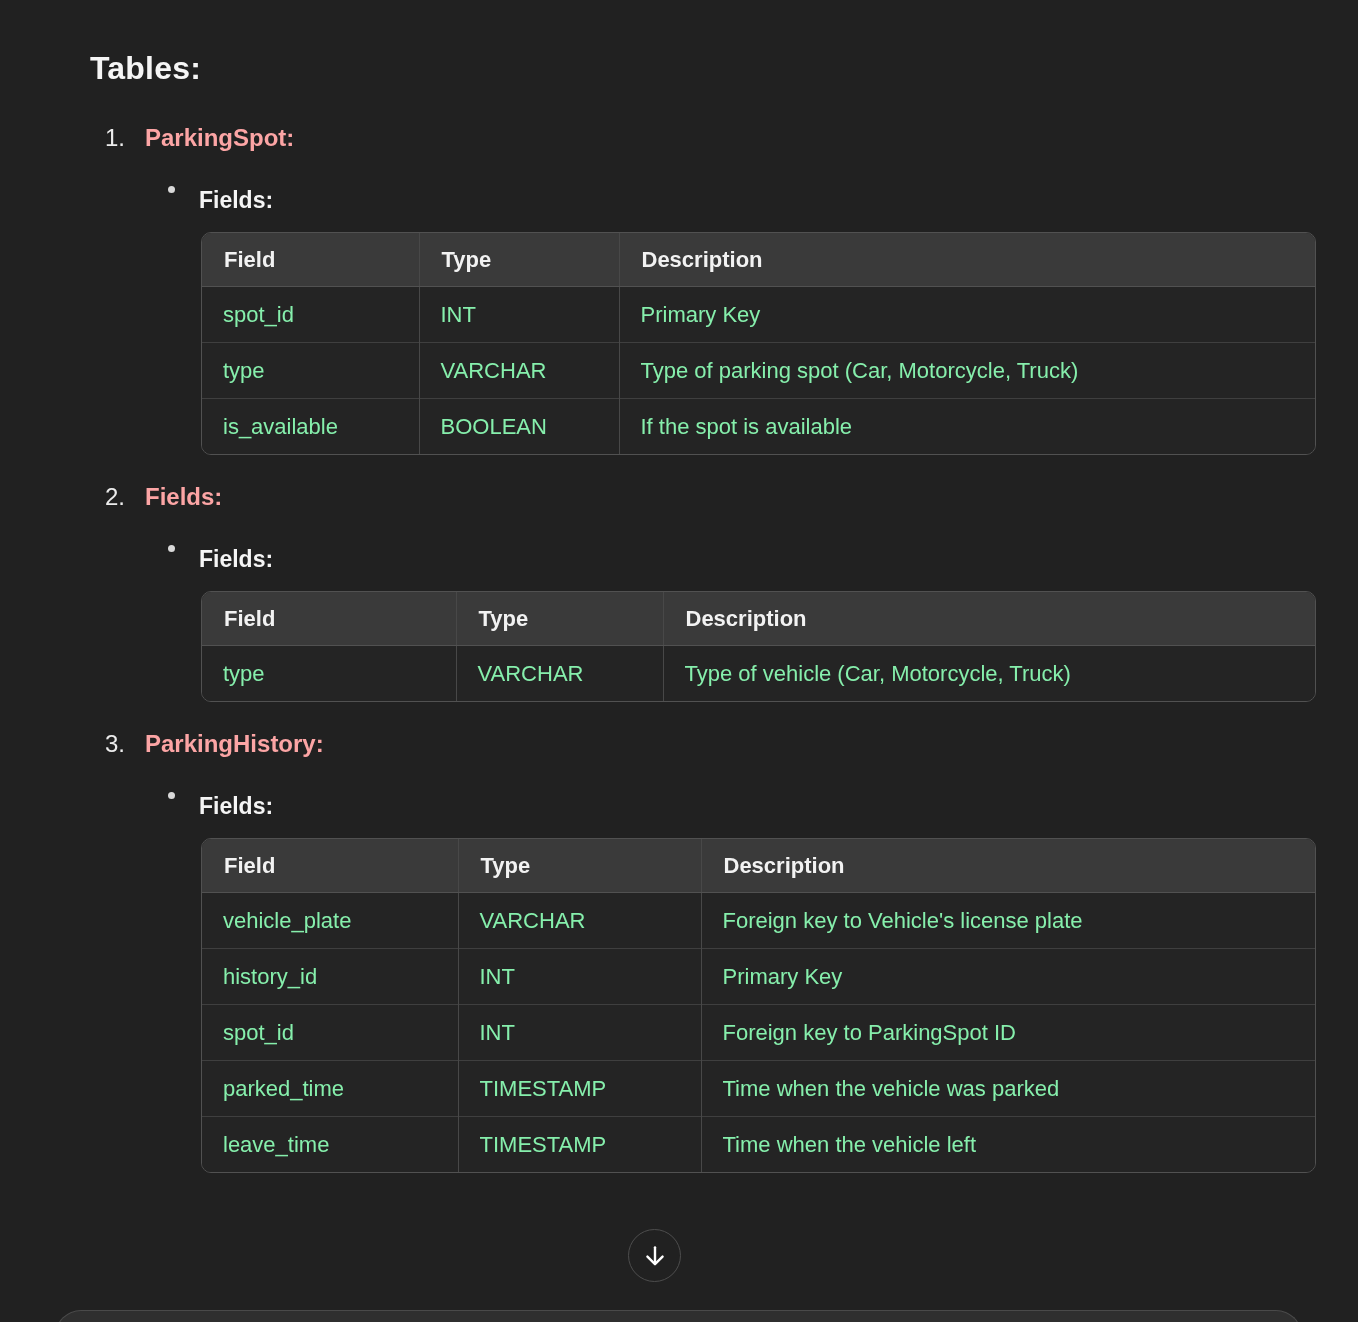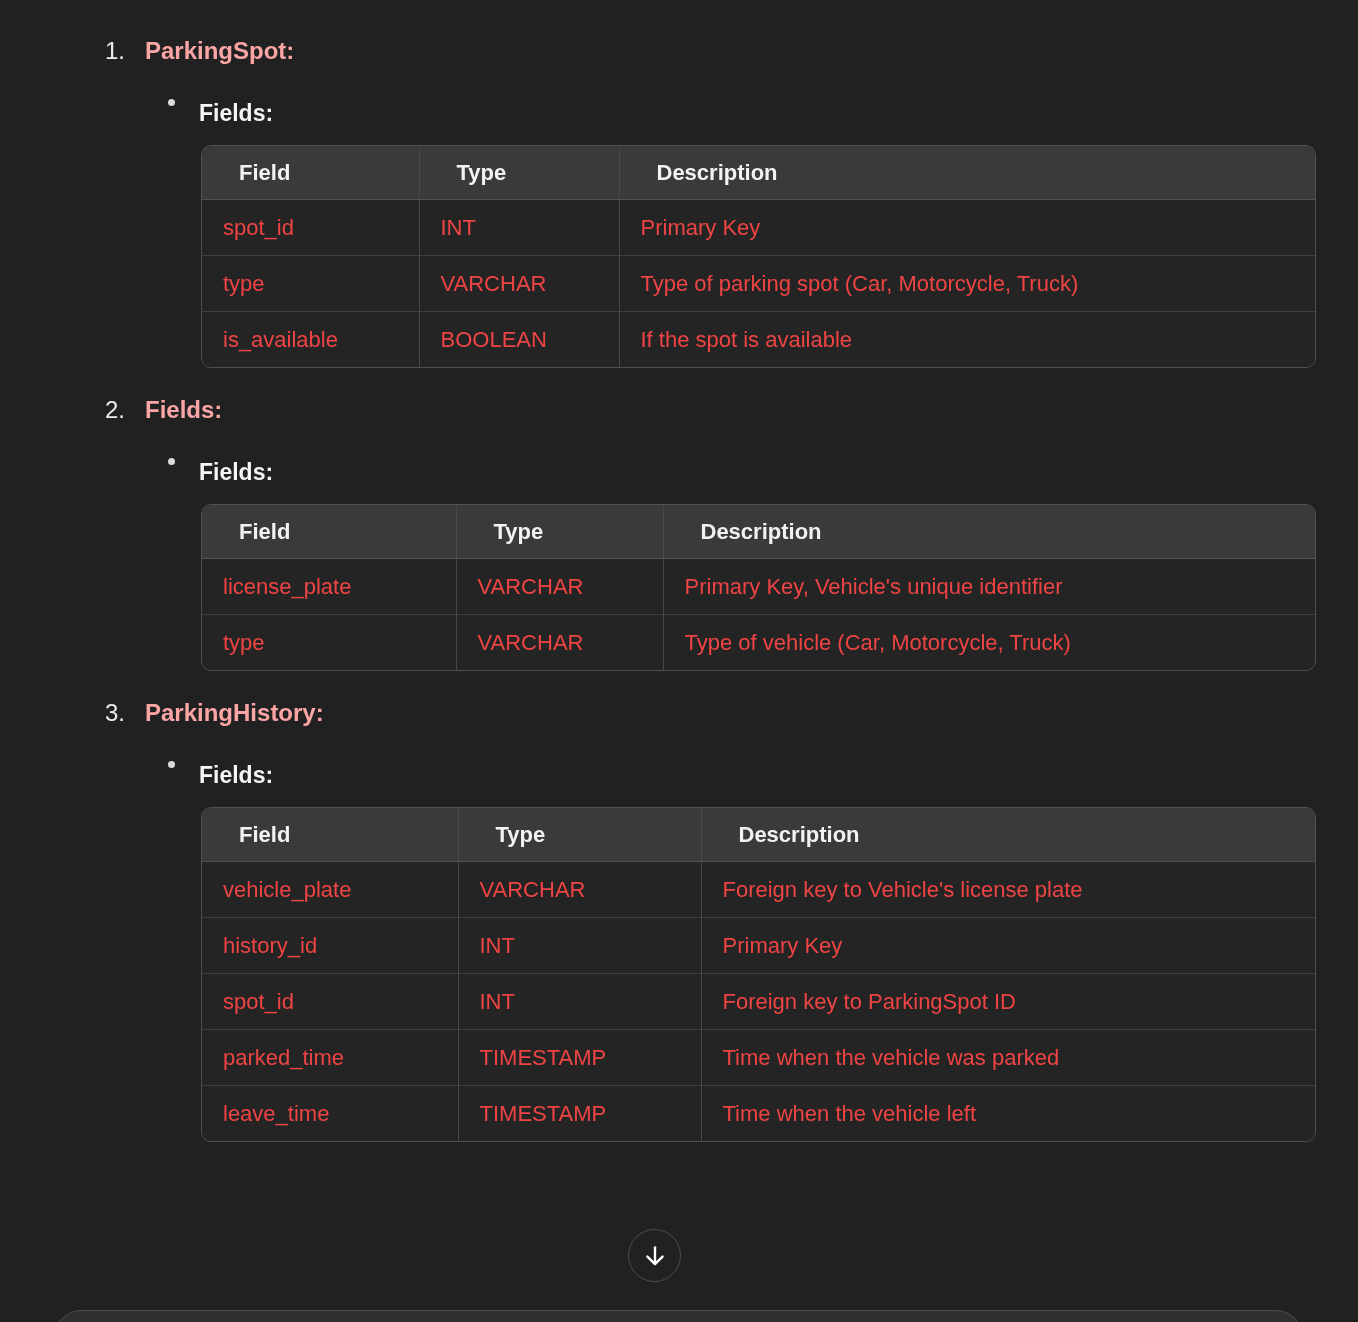--- a/index.html
+++ b/index.html
@@ -34,25 +34,25 @@
     box-sizing:border-box;
     margin:18px 0 0 201px;width:1115px;
     border:1.5px solid #515151;border-radius:10px;overflow:hidden;
   }
   table{
     width:100%;border-collapse:collapse;table-layout:fixed;
     font-size:22px;
   }
   th{
     background:#3a3a3a;text-align:left;font-weight:700;color:#f2f2f2;
-    padding:13px 37px;line-height:27px;
+    padding:13px 22px;line-height:27px;
     border-bottom:1.5px solid #515151;
   }
   td{
-    background:#242424;color:#ef4444;font-weight:400;
+    background:#242424;color:#86efac;font-weight:400;
     padding:14px 21px;line-height:27px;
     overflow:hidden;white-space:nowrap;
   }
   th+th,td+td{border-left:1.5px solid #484848;}
   tbody tr+tr td{border-top:1.5px solid #3f3f3f;}
   .scroll-btn{
     position:absolute;left:628px;top:1229px;
     width:53px;height:53px;border-radius:50%;
     box-sizing:border-box;border:1.5px solid #4d4d4d;background:#212121;
     display:flex;align-items:center;justify-content:center;
@@ -64,20 +64,21 @@
     box-sizing:border-box;
     background:#2f2f2f;border:1.5px solid #4a4a4a;border-bottom:none;
     border-radius:26px 26px 0 0;
   }
 </style>
 </head>
 <body>
 
 <div class="page">
 
+  <h1 class="doc-title">Tables:</h1>
 
   <section>
     <div class="sec-title">
       <span class="num">1.</span>
       <span class="name">ParkingSpot:</span>
     </div>
     <div class="fields-row">
       <span class="bullet"></span>
       <span>Fields:</span>
     </div>
@@ -134,25 +135,20 @@
           </colgroup>
         <thead>
           <tr>
             <th>Field</th>
             <th>Type</th>
             <th>Description</th>
           </tr>
         </thead>
         <tbody>
           <tr>
-            <td>license_plate</td>
-            <td>VARCHAR</td>
-            <td>Primary Key, Vehicle's unique identifier</td>
-          </tr>
-          <tr>
             <td>type</td>
             <td>VARCHAR</td>
             <td>Type of vehicle (Car, Motorcycle, Truck)</td>
           </tr>
         </tbody>
       </table>
     </div>
   </section>
 
   <section>

